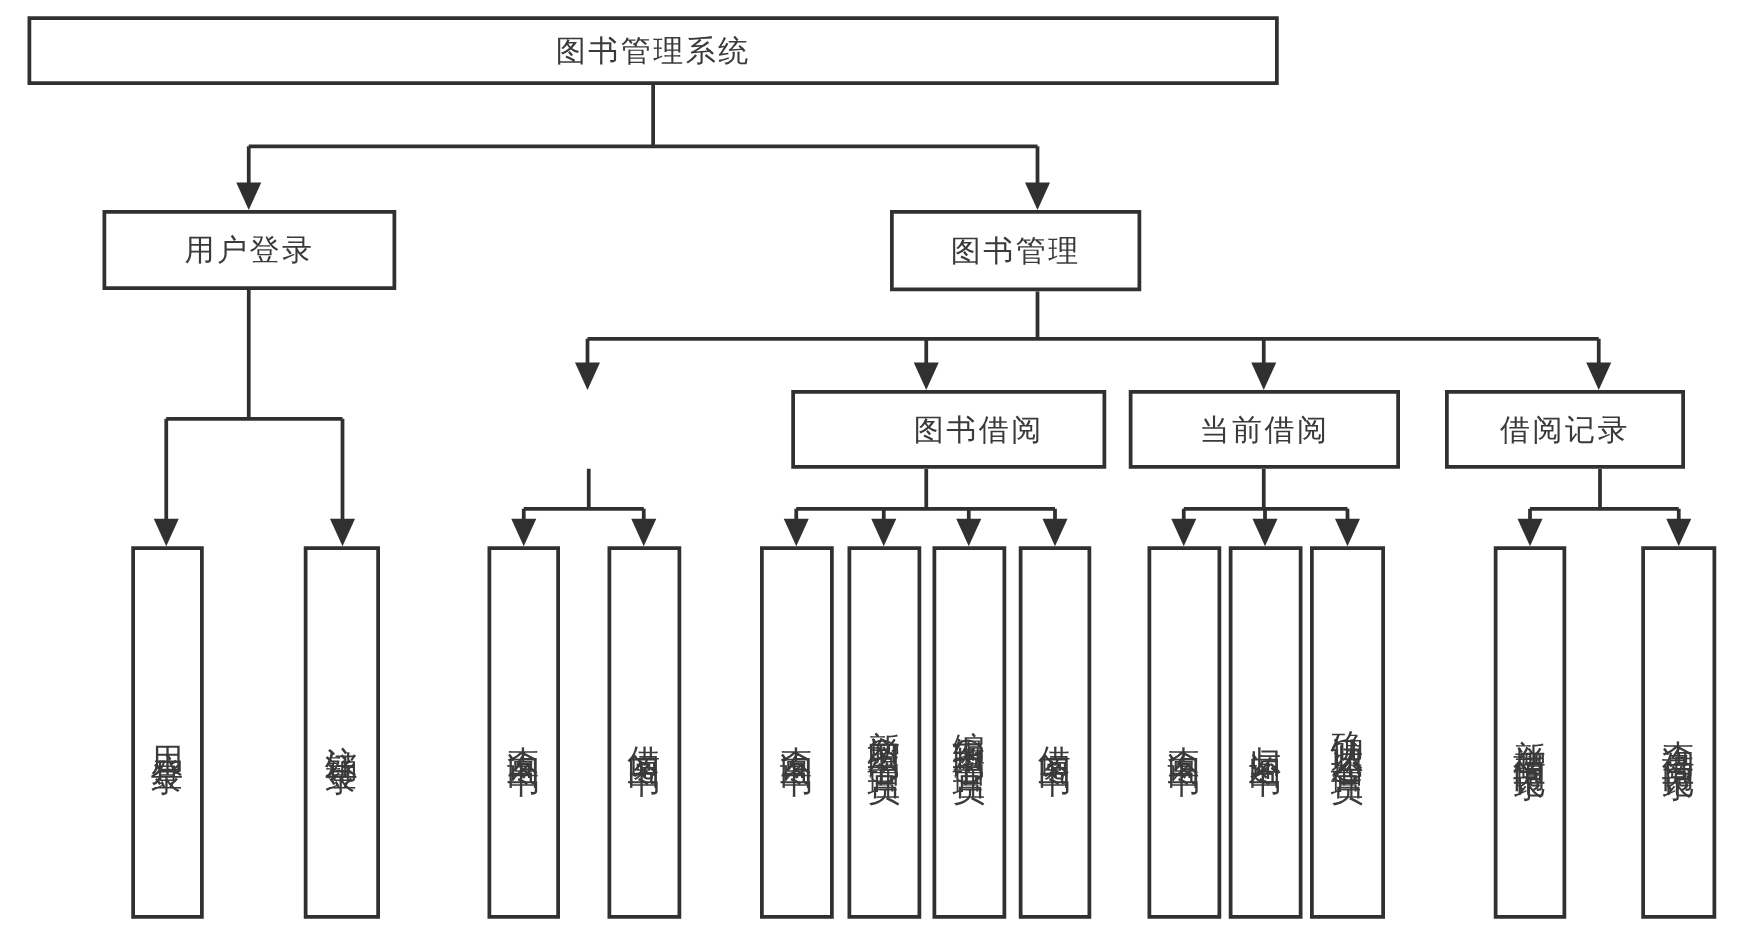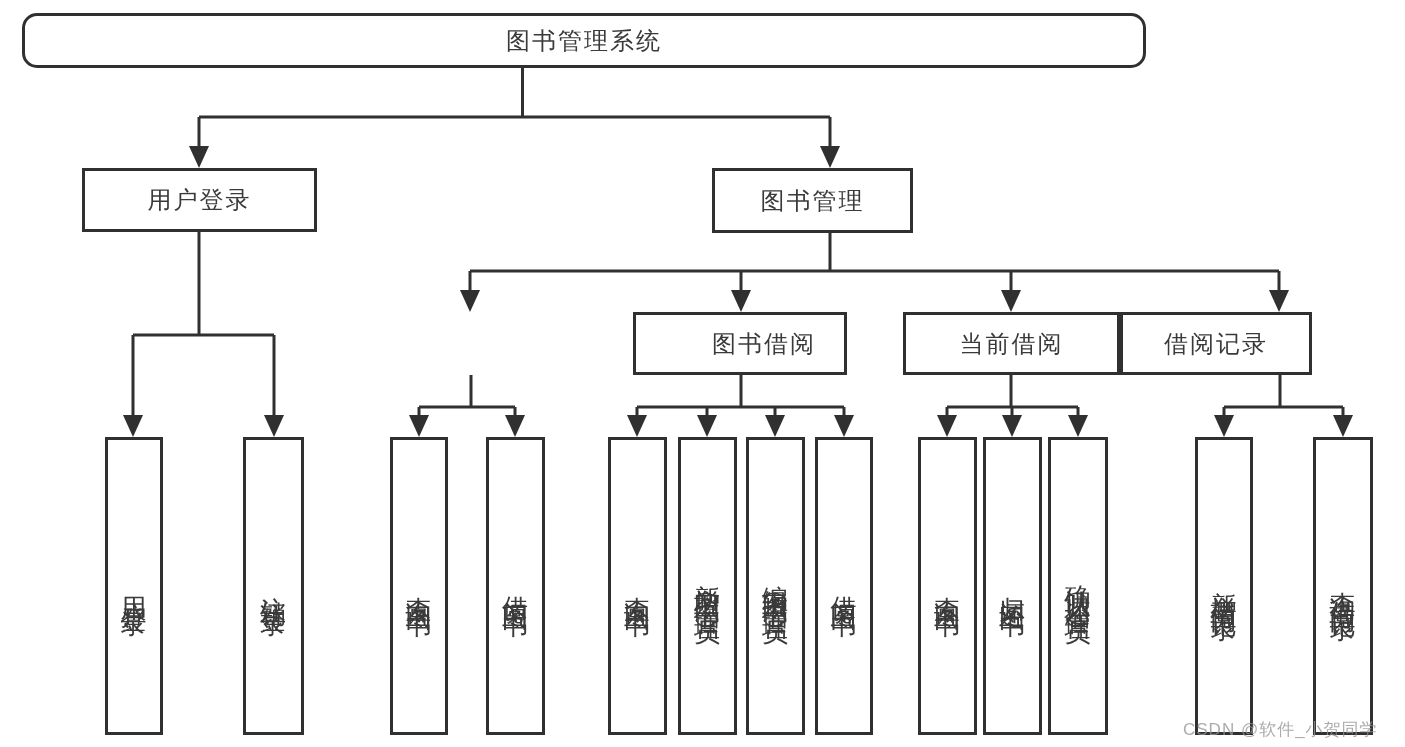--- a/index.html
+++ b/index.html
@@ -104,42 +104,41 @@
 
       <polygon points="937,415 957,415 947,437"></polygon>
       <polygon points="1002,415 1022,415 1012,437"></polygon>
       <polygon points="1068,415 1088,415 1078,437"></polygon>
 
       <polygon points="1214,415 1234,415 1224,437"></polygon>
       <polygon points="1333,415 1353,415 1343,437"></polygon>
     </g>
   </svg>
 
-  <div class="node" style="left:22px; top:13px; width:1124px; height:55px;border-radius:15px;">图书管理系统</div>
+  <div class="node" style="left:22px; top:13px; width:1001px; height:55px;">图书管理系统</div>
 
   <div class="node" style="left:82px; top:168px; width:235px; height:64px;">用户登录</div>
   <div class="node" style="left:712px; top:168px; width:201px; height:65px;">图书管理</div>
 
-  <div class="node" style="left:633px; top:312px; width:214px; height:63px;padding-left:48px;">图书借阅</div>
+  <div class="node" style="left:633px; top:312px; width:252px; height:63px;padding-left:48px;">图书借阅</div>
   <div class="node" style="left:903px; top:312px; width:217px; height:63px;">当前借阅</div>
-  <div class="node" style="left:1120px; top:312px; width:192px; height:63px;">借阅记录</div>
+  <div class="node" style="left:1156px; top:312px; width:192px; height:63px;">借阅记录</div>
 
   <div class="leaf" style="left:105px; top:437px; width:58px; height:298px;">用户登录</div>
   <div class="leaf" style="left:243px; top:437px; width:61px; height:298px;">注销登录</div>
 
   <div class="leaf" style="left:390px; top:437px; width:58px; height:298px;">查询图书</div>
   <div class="leaf" style="left:486px; top:437px; width:59px; height:298px;">借阅图书</div>
 
   <div class="leaf" style="left:608px; top:437px; width:59px; height:298px;">查询图书</div>
   <div class="leaf" style="left:678px; top:437px; width:59px; height:298px;">新增图书（管理员）</div>
   <div class="leaf" style="left:746px; top:437px; width:59px; height:298px;">编辑图书（管理员）</div>
   <div class="leaf" style="left:815px; top:437px; width:58px; height:298px;">借阅图书</div>
 
   <div class="leaf" style="left:918px; top:437px; width:59px; height:298px;">查询图书</div>
   <div class="leaf" style="left:983px; top:437px; width:59px; height:298px;">归还图书</div>
   <div class="leaf" style="left:1048px; top:437px; width:60px; height:298px;">确认归还（管理员）</div>
 
   <div class="leaf" style="left:1195px; top:437px; width:58px; height:298px;">新增借阅记录</div>
   <div class="leaf" style="left:1313px; top:437px; width:60px; height:298px;">查询借阅记录</div>
 
-  <div class="watermark">CSDN @软件_小贺同学</div>
 
 </div>
 
 </body></html>

